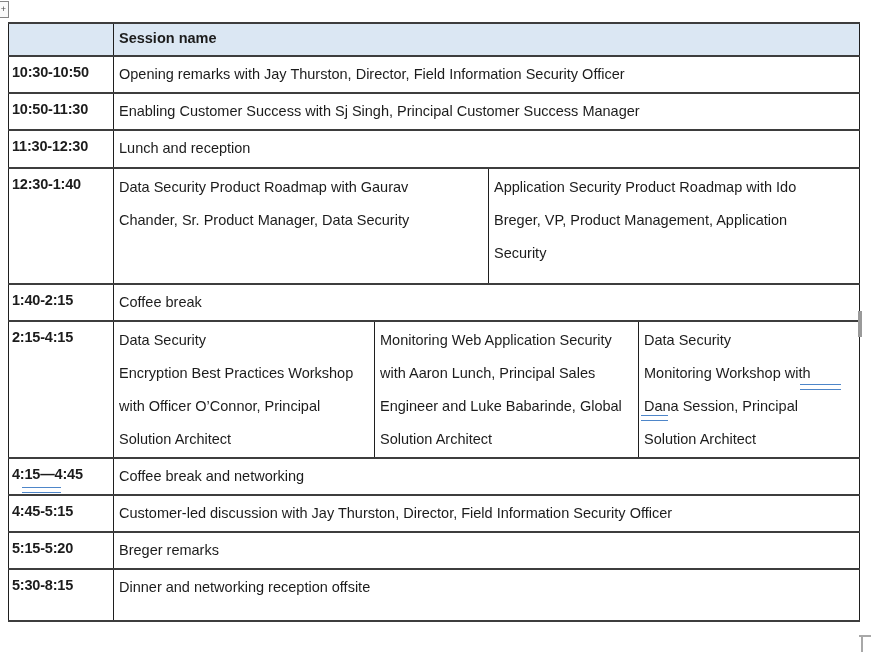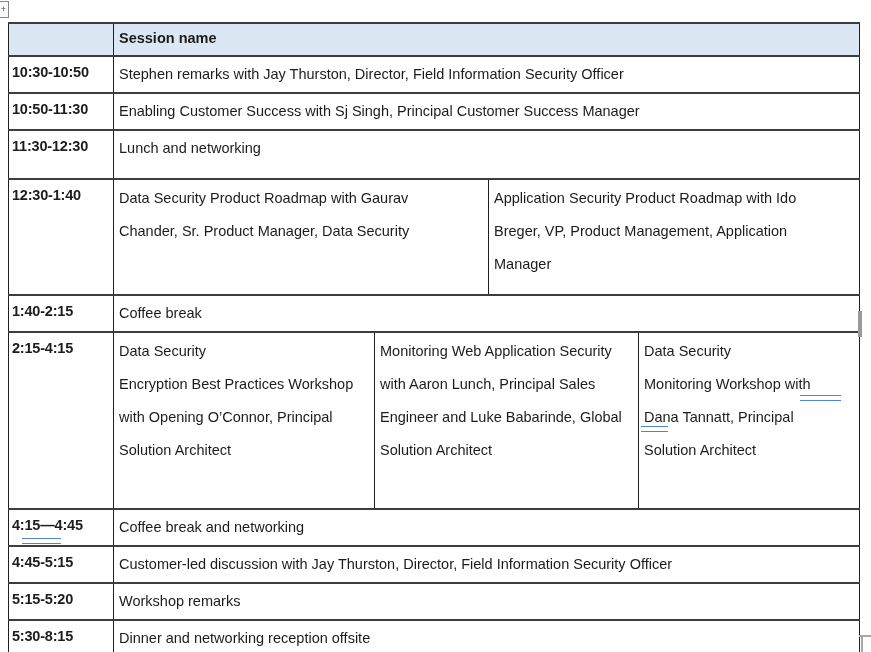--- a/index.html
+++ b/index.html
@@ -115,79 +115,79 @@
     <tbody>
         <tr class="header-row" style="height:33px">
       <td class="time"></td>
       <td class="session" colspan="4">Session name</td>
     </tr>
 
 
     <tr style="height:37px">
       <td class="time">10:30-10:50</td>
       <td class="session" colspan="4">
-            <div class="line">Stephen remarks with Jay Thurston, Director, Field Information Security Officer</div>
+            <div class="line">Opening remarks with Jay Thurston, Director, Field Information Security Officer</div>
           </td>
     </tr>
 
     <tr style="height:37px">
       <td class="time">10:50-11:30</td>
       <td class="session" colspan="4">
             <div class="line">Enabling Customer Success with Sj Singh, Principal Customer Success Manager</div>
           </td>
     </tr>
 
-    <tr style="height:49px">
+    <tr style="height:38px">
       <td class="time">11:30-12:30</td>
       <td class="session" colspan="4">
-            <div class="line">Lunch and networking</div>
+            <div class="line">Lunch and reception</div>
           </td>
     </tr>
 
     <tr class="big" style="height:116px">
       <td class="time">12:30-1:40</td>
       <td class="session" colspan="2">
             <div class="line">Data Security Product Roadmap with Gaurav</div>
             <div class="line">Chander, Sr. Product Manager, Data Security</div>
           </td>
       <td class="session" colspan="2">
             <div class="line">Application Security Product Roadmap with Ido</div>
             <div class="line">Breger, VP, Product Management, Application</div>
-            <div class="line">Manager</div>
+            <div class="line">Security</div>
           </td>
     </tr>
 
     <tr style="height:37px">
       <td class="time">1:40-2:15</td>
       <td class="session" colspan="4">
             <div class="line">Coffee break</div>
           </td>
     </tr>
 
-    <tr class="big" style="height:177px">
+    <tr class="big" style="height:137px">
       <td class="time">2:15-4:15</td>
       <td class="session">
             <div class="line">Data Security</div>
             <div class="line">Encryption Best Practices Workshop</div>
-            <div class="line">with Opening O’Connor, Principal</div>
+            <div class="line">with Officer O’Connor, Principal</div>
             <div class="line">Solution Architect</div>
           </td>
       <td class="session" colspan="2">
             <div class="line">Monitoring Web Application Security</div>
             <div class="line">with Aaron Lunch, Principal Sales</div>
             <div class="line">Engineer and Luke Babarinde, Global</div>
             <div class="line">Solution Architect</div>
           </td>
       <td class="session">
         <div class="proofing-mark pm-with"></div>
         <div class="proofing-mark pm-dana"></div>
         <div>
               <div class="line">Data Security</div>
               <div class="line">Monitoring Workshop with</div>
-              <div class="line">Dana Tannatt, Principal</div>
+              <div class="line">Dana Session, Principal</div>
               <div class="line">Solution Architect</div>
             </div>
       </td>
     </tr>
 
     <tr style="height:37px">
       <td class="time">
         <div class="proofing-mark pm-time"></div>
         <span>4:15—4:45</span>
       </td>
@@ -199,21 +199,21 @@
     <tr style="height:37px">
       <td class="time">4:45-5:15</td>
       <td class="session" colspan="4">
             <div class="line">Customer-led discussion with Jay Thurston, Director, Field Information Security Officer</div>
           </td>
     </tr>
 
     <tr style="height:37px">
       <td class="time">5:15-5:20</td>
       <td class="session" colspan="4">
-            <div class="line">Workshop remarks</div>
+            <div class="line">Breger remarks</div>
           </td>
     </tr>
 
     <tr class="last" style="height:52px">
       <td class="time">5:30-8:15</td>
       <td class="session" colspan="4">
             <div class="line">Dinner and networking reception offsite</div>
           </td>
     </tr>
   </tbody>

